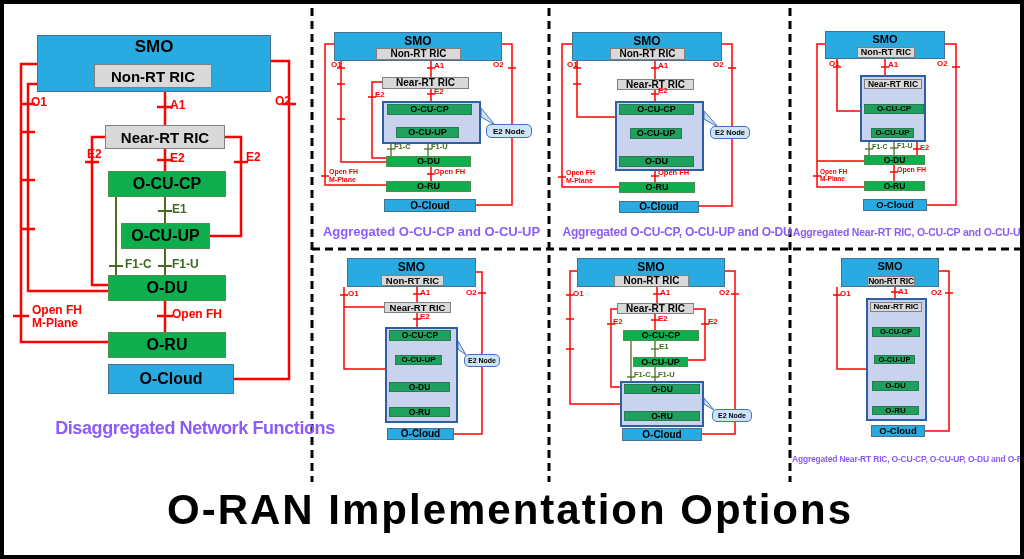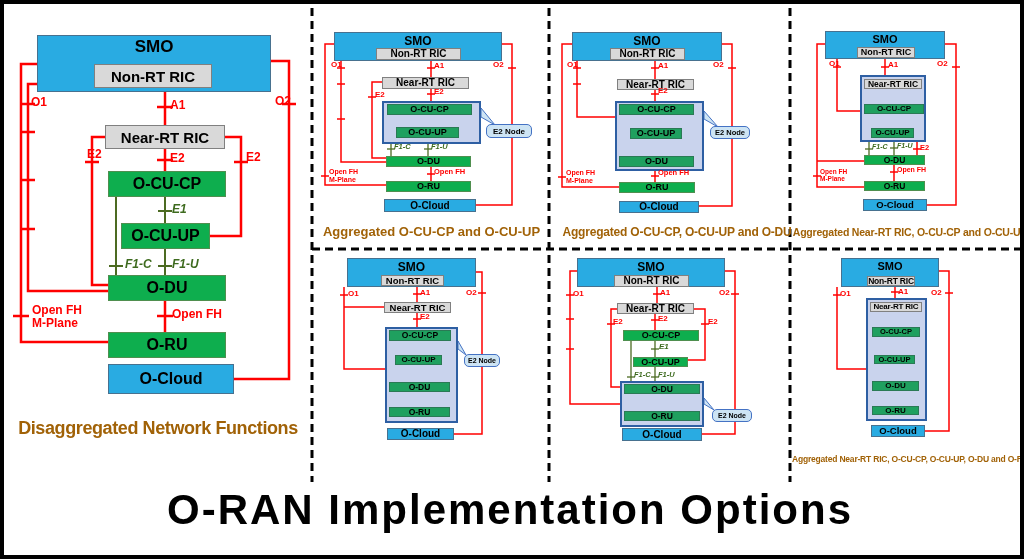--- a/index.html
+++ b/index.html
@@ -21,23 +21,23 @@
   .tgreen{background:#1FA05F;border-color:#2a7a55;}
   .smo{align-items:flex-start;padding-top:2px;}
   .cont{position:absolute;box-sizing:border-box;background:#C9D3ED;border:2px solid #2E5FA3;}
   .callout{
     position:absolute;box-sizing:border-box;background:#CDE4F4;border:1px solid #4472C4;
     border-radius:5px;display:flex;align-items:center;justify-content:center;
     font-weight:bold;color:#000;white-space:nowrap;
   }
   .lab{position:absolute;font-weight:bold;white-space:nowrap;line-height:1.08;}
   .red{color:#FF0000;}
-  .grn{color:#3E6B1F;font-style:italic;}
+  .grn{color:#3E6B1F;}
   .pre{white-space:pre-line;}
-  .cap{position:absolute;font-weight:bold;color:#a16207;text-align:center;white-space:nowrap;}
+  .cap{position:absolute;font-weight:bold;color:#8b5cf6;text-align:center;white-space:nowrap;}
   .title{
     position:absolute;left:4px;top:482px;width:1004px;text-align:center;
     font-weight:bold;font-size:42px;letter-spacing:2px;color:#000;
   }
 </style>
 </head>
 <body>
 
 <div id="stage">
 
@@ -111,21 +111,21 @@
     <div class="lab red" style="left:166px;top:148px;font-size:12px;">E2</div>
     <div class="lab red" style="left:83px;top:144px;font-size:12px;">E2</div>
     <div class="lab red" style="left:242px;top:147px;font-size:12px;">E2</div>
     <div class="lab red" style="left:271px;top:91px;font-size:12px;">O2</div>
     <div class="lab grn" style="left:168px;top:199px;font-size:12px;">E1</div>
     <div class="lab grn" style="left:121px;top:254px;font-size:12px;">F1-C</div>
     <div class="lab grn" style="left:168px;top:254px;font-size:12px;">F1-U</div>
     <div class="lab red" style="left:168px;top:304px;font-size:12px;">Open FH</div>
     <div class="lab red pre" style="left:28px;top:300px;font-size:12px;">Open FH
 M-Plane</div>
-    <div class="cap" style="left:0;top:414px;width:308px;font-size:18px;letter-spacing:-0.4px;">Disaggregated Network Functions</div>
+    <div class="cap" style="left:0;top:414px;width:308px;font-size:18px;letter-spacing:-0.4px;padding-left:37px;">Disaggregated Network Functions</div>
   </div>
 
   <div class="panel" style="left:310px;top:0;width:235px;height:245px;">
     <svg class="wires" width="235" height="245">
       <g stroke="#FF0000" stroke-width="1.5" fill="none">
         <path d="M20,40 H11 V181 H72"></path>
           <path d="M7,172 H15"></path>
         <path d="M27,57 V158 H72"></path>
           <path d="M23,64 H31"></path>
           <path d="M23,80 H31"></path>

